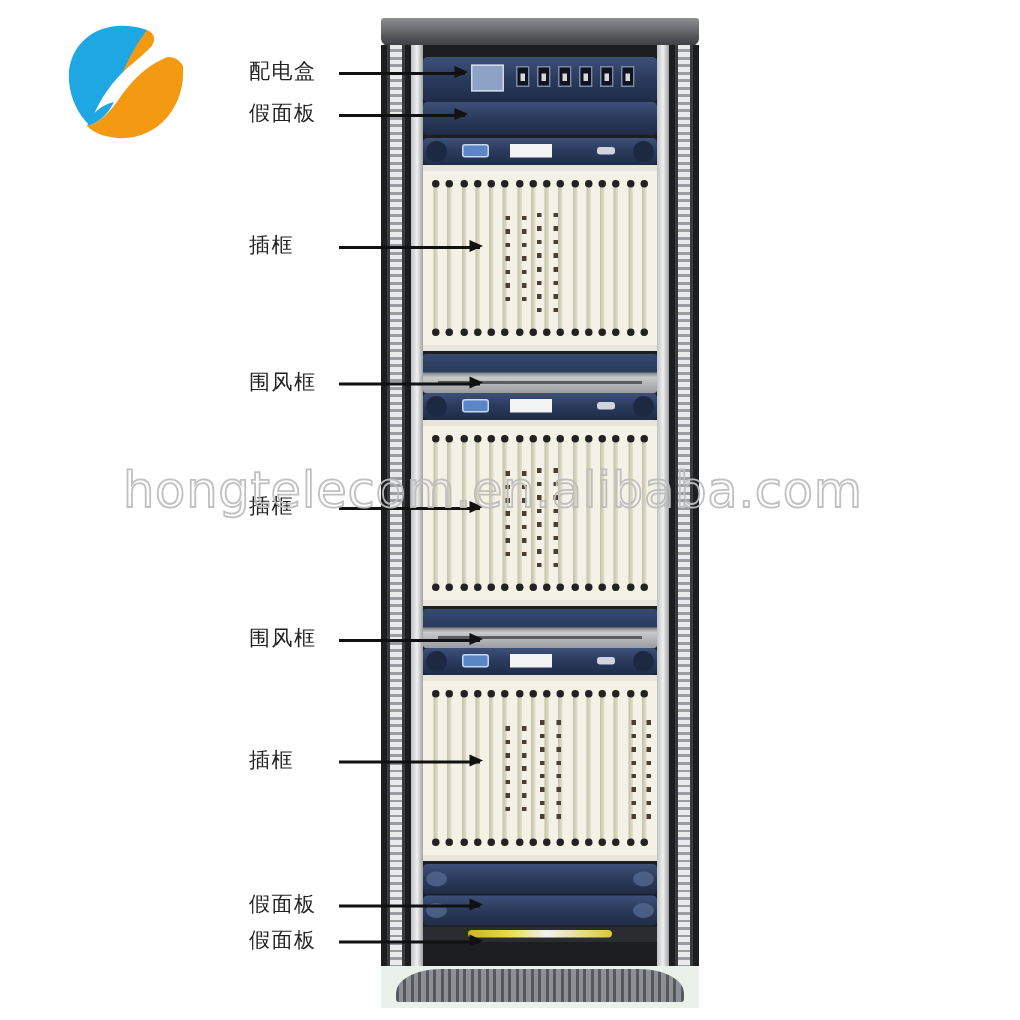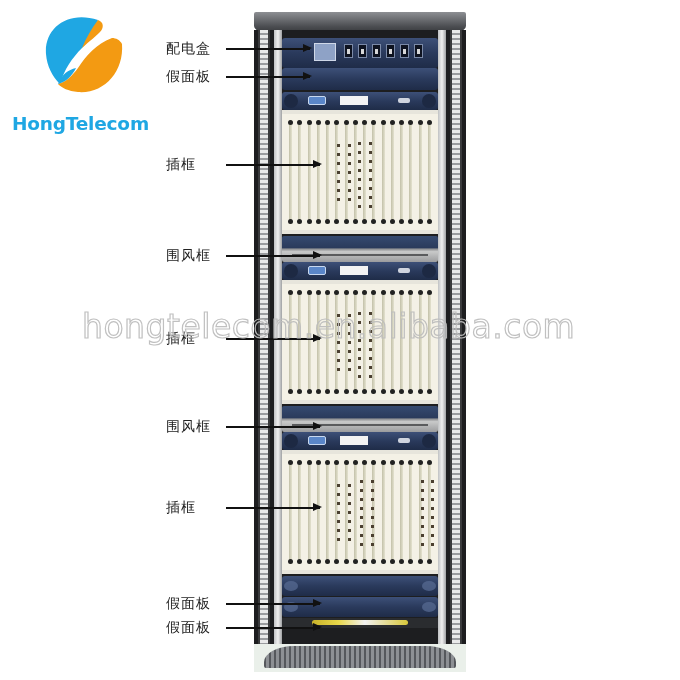--- a/index.html
+++ b/index.html
@@ -65,21 +65,20 @@
 <body>
 
 <div class="logo">
   <svg class="logo-mark" viewBox="0 0 92 84">
     <path d="M60 6 C30 -4 6 14 8 40 C9 52 14 62 22 70 C26 56 34 44 44 34 C52 26 56 16 60 6 Z" fill="#1fa7e3"></path>
     <path d="M60 6 C52 16 46 24 40 34 C34 44 30 52 28 58 C38 48 50 42 62 34 C70 28 72 16 60 6 Z" fill="#f39a12" opacity="0.0"></path>
     <path d="M84 30 C86 58 66 80 40 78 C30 77 24 74 20 70 C28 68 34 62 40 54 C48 42 58 30 74 24 C78 24 82 26 84 30 Z" fill="#f39a12"></path>
     <path d="M20 70 C24 60 30 56 38 54 C34 62 28 68 20 70 Z" fill="#1fa7e3"></path>
     <path d="M60 6 C66 8 66 14 62 18 C56 24 48 30 44 34 C48 24 54 14 60 6 Z" fill="#f39a12"></path>
   </svg>
-  <div class="logo-text">HongTelecom</div>
 </div>
 
 <div class="rack">
   <div class="rack-top">
     <div class="tab" style="left:78px;width:30px;"></div>
     <div class="tab" style="left:112px;width:22px;"></div>
   </div>
   <div class="rack-frame"></div>
   <div class="rail l"></div>
   <div class="rail r"></div>

